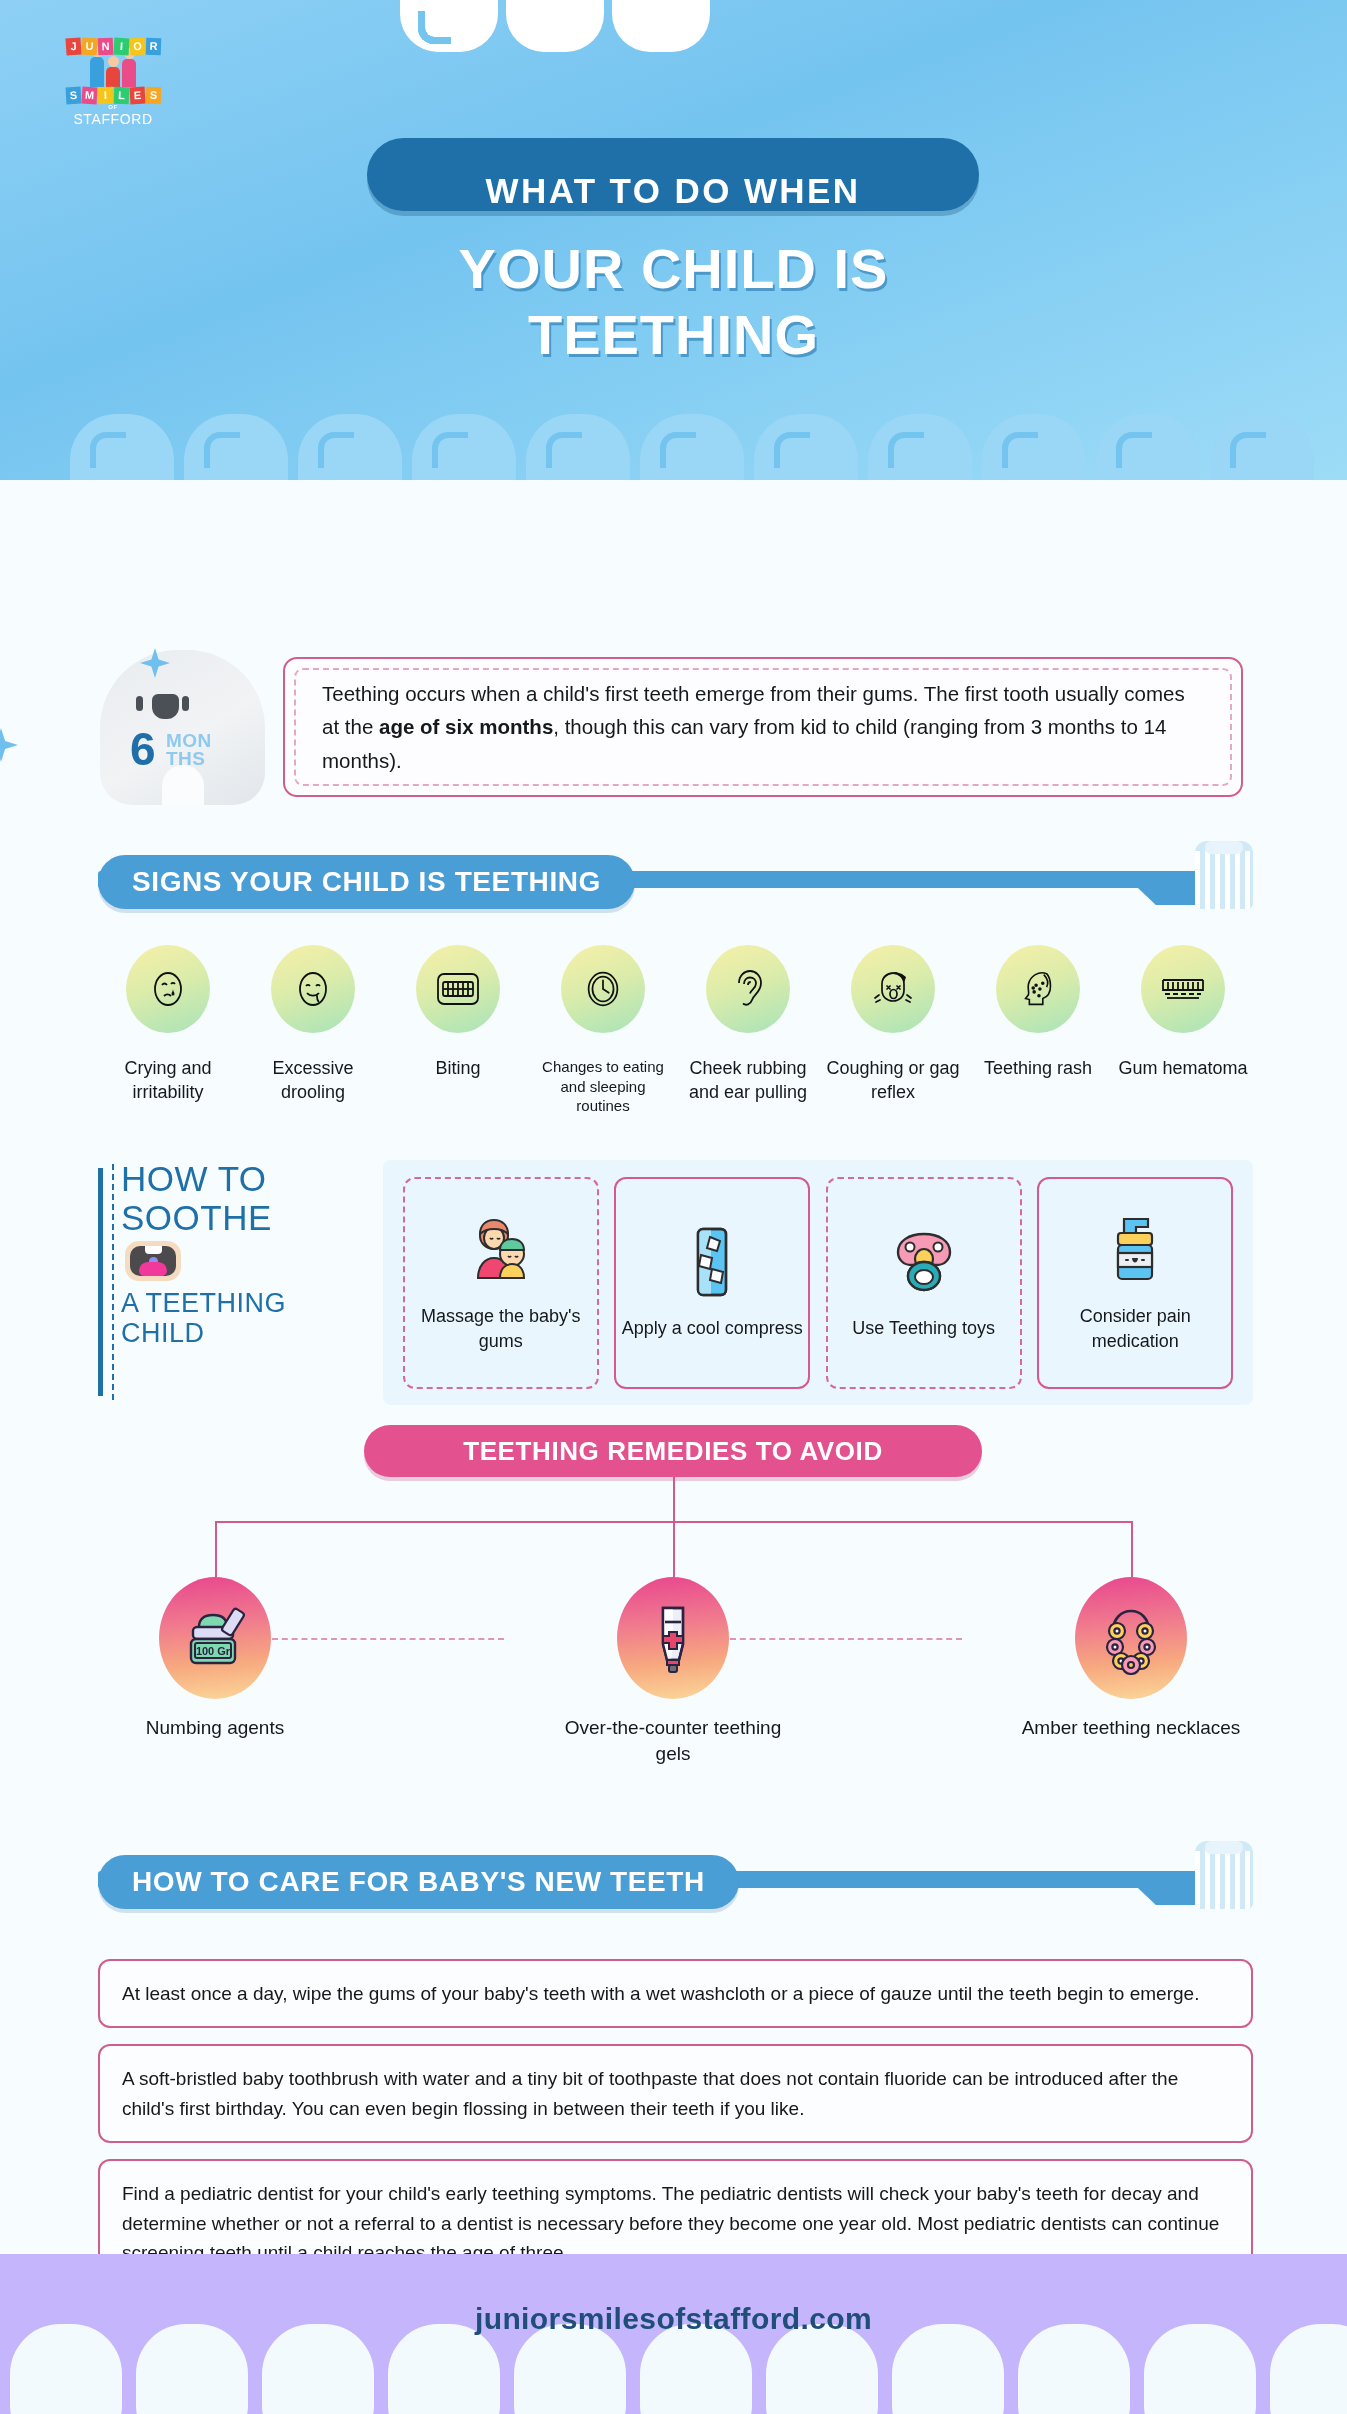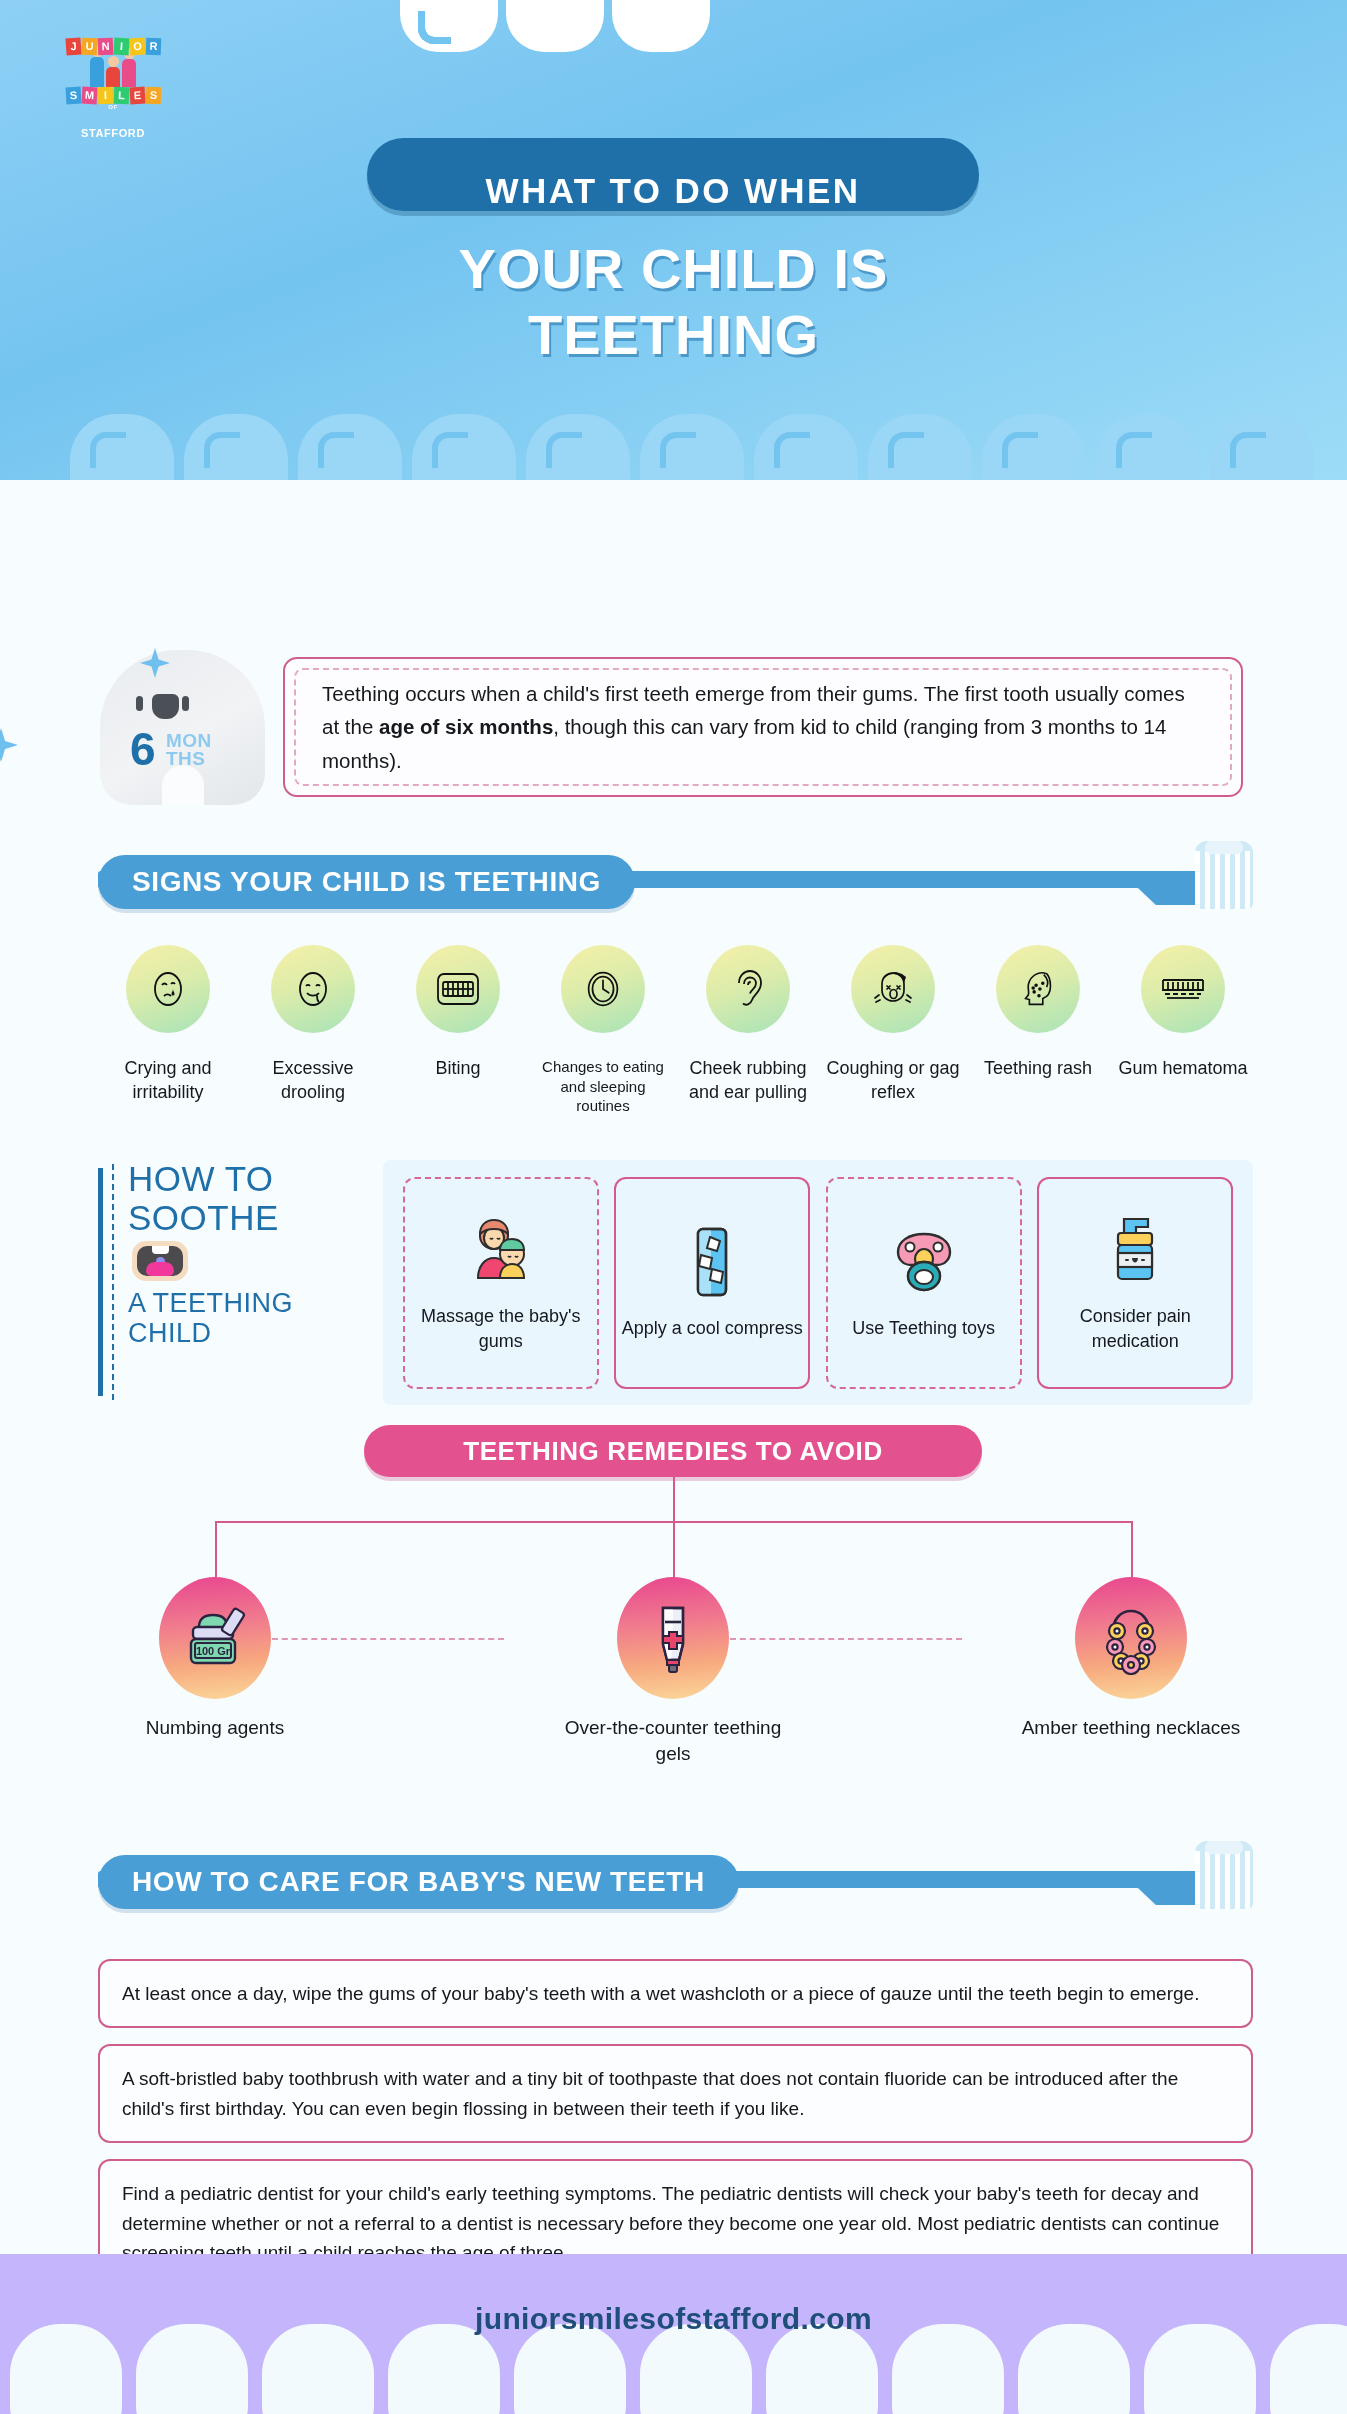--- a/index.html
+++ b/index.html
@@ -62,22 +62,22 @@
   .kid.c { height:28px; background:#ea4c89; }
   .kid-head { width:11px;height:11px;border-radius:50%;background:#f7c9a0;margin:0 auto; }
   .logo-row.r2 .logo-tile:nth-child(1){background:#3aa0dd;transform:rotate(-3deg);}
   .logo-row.r2 .logo-tile:nth-child(2){background:#ea4c89;transform:rotate(3deg);}
   .logo-row.r2 .logo-tile:nth-child(3){background:#f5c518;transform:rotate(-2deg);}
   .logo-row.r2 .logo-tile:nth-child(4){background:#2ecc71;transform:rotate(2deg);}
   .logo-row.r2 .logo-tile:nth-child(5){background:#e8453c;transform:rotate(-3deg);}
   .logo-row.r2 .logo-tile:nth-child(6){background:#f5a623;transform:rotate(2deg);}
   .logo-of { text-align:center; color:#fff; font-size:6px; font-weight:bold; letter-spacing:.5px; }
   .logo-stafford {
-    text-align:center; color:#fff; font-size:11px; font-weight:bold;
-    letter-spacing:.6px; margin-top:17px;
+    text-align:center; color:#fff; font-size:14px; font-weight:normal;
+    letter-spacing:.6px; margin-top:1px;
   }
 
   .title-pill {
     position:absolute; left:367px; top:138px;
     width: 612px; height: 73px;
     background:#1f6fa8;
     border-radius: 38px;
     display:flex; align-items:flex-end; justify-content:center;
     box-shadow: 0 5px 0 rgba(20,80,120,.30);
   }
@@ -206,21 +206,21 @@
   .sign-label{
     margin-top:24px; font-size:18px; color:#15191d;
     line-height:1.32; font-weight:500;
   }
   .sign-label.small{ font-size:15px; line-height:1.3; }
 
   
   .soothe{ position:absolute; top:1160px; left:98px; width:1155px; height:245px; }
   .soothe-left{
     position:absolute; left:0; top:0; width:285px; height:245px;
-    padding-left:30px;
+    padding-left:23px;
   }
   .soothe-bar{ position:absolute;left:0;top:8px;width:5px;height:228px;background:#1f6fa8;}
   .soothe-dash{ position:absolute;left:14px;top:4px;width:0;height:236px;border-left:2px dashed #1f6fa8;}
   .soothe-h1, .soothe-h2{
     color:#1f6fa8; font-size:35px; font-weight:500; line-height:1.1; letter-spacing:.5px;
   }
   .soothe-h2{ font-size:27px; }
   .soothe-mouth{
     width:56px;height:40px;margin:4px 0 8px 4px;
     background:#f5dcc0;border-radius:14px;

